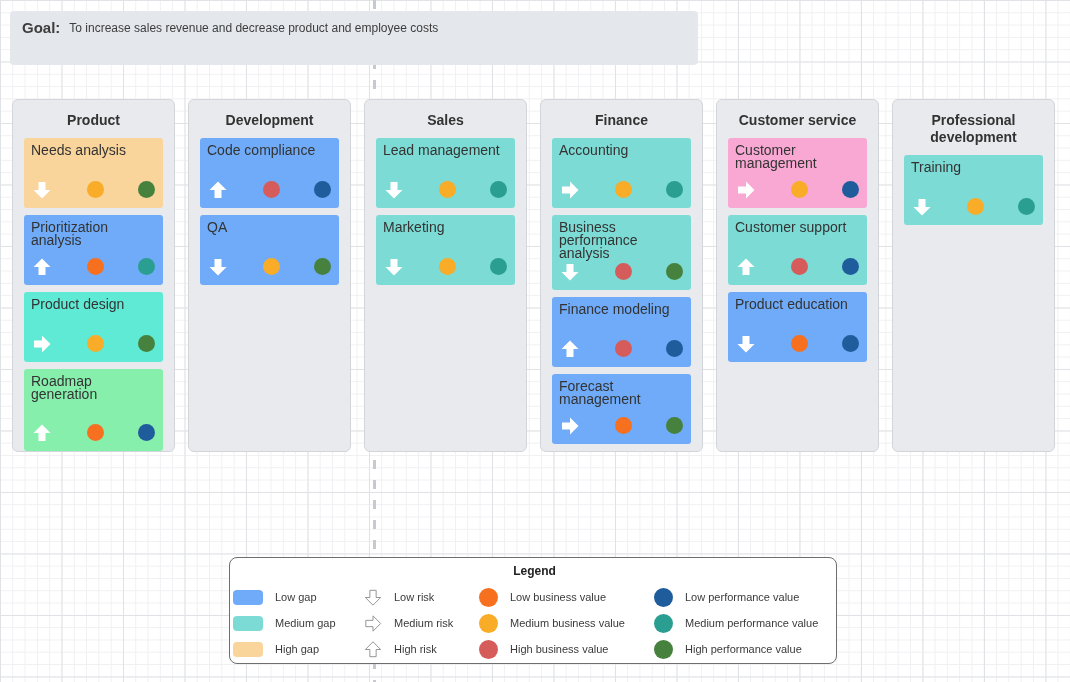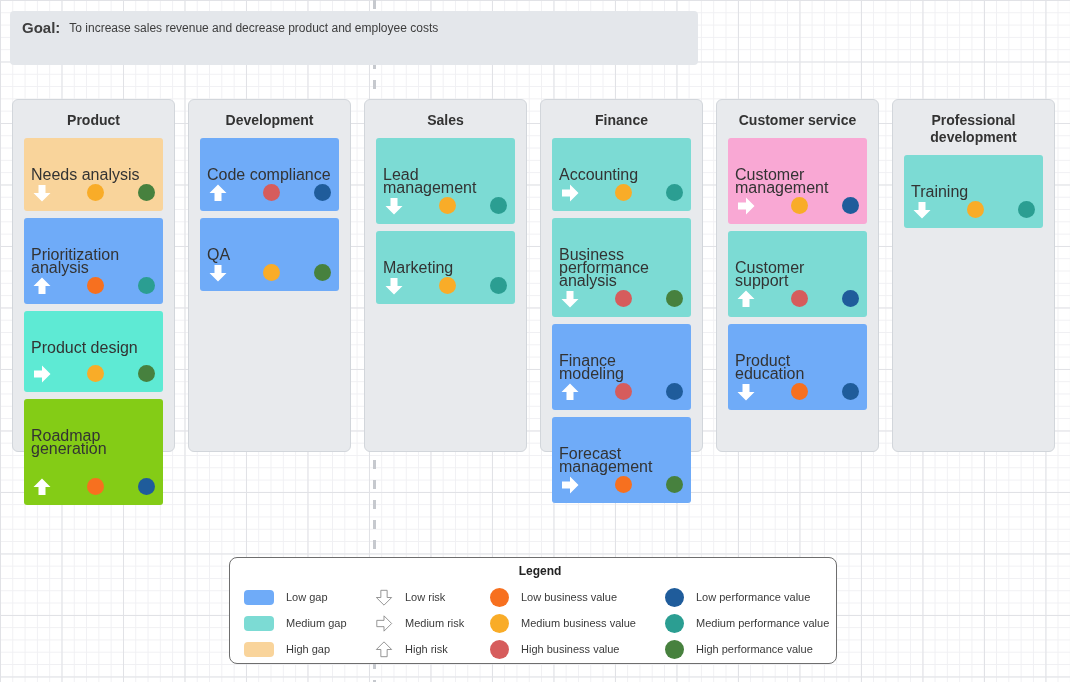--- a/index.html
+++ b/index.html
@@ -41,35 +41,35 @@
   .column-title{
     font-size:14px; font-weight:bold; color:#333; text-align:center;
     margin:12px 6px 9px 6px; line-height:17px;
   }
   .cards{ padding:0 11px; display:flex; flex-direction:column; gap:7px; }
   .card{
     min-height:70px; border-radius:3px; box-sizing:border-box;
     display:flex; flex-direction:column;
   }
   .card-label{
-    font-size:16px; color:#333; padding:14px 7px 2px 7px; line-height:13px;margin-top:16px;
+    font-size:14px; color:#333; padding:6px 7px 2px 7px; line-height:13px;
   }
   .card-icons{
     margin-top:auto; display:flex; align-items:center; justify-content:space-between;
     padding:0 8px 9px 8px;
   }
   .dot{ width:17px; height:17px; border-radius:50%; }
   .arrow-box{ width:21px; height:19px; display:flex; align-items:center; }
   .arrow-box svg{ display:block; }
 
   
   .legend{
     position:absolute; left:229px; top:557px; width:608px; height:107px;
     box-sizing:border-box; background:#ffffff; border:1px solid #6e6e6e; border-radius:8px;
-    padding:6px 0 0 14px;
+    padding:6px 0 0 3px;
   }
   .legend-title{
     font-size:12px; font-weight:bold; color:#222; text-align:center; margin-bottom:6px;
   }
   .legend-groups{ display:flex; }
   .legend-group{ display:flex; flex-direction:column; }
   .legend-group.gap{ width:131px; }
   .legend-group.risk{ width:115px; }
   .legend-group.business{ width:175px; }
   .legend-group.performance{ flex:1;text-align:center; }
@@ -123,21 +123,21 @@
     <div class="card-icons">
       <span class="arrow-box">
                 <svg width="20" height="20" viewBox="0 0 20 20">
                   <polygon points="2,6.5 10,6.5 10,1.5 18.5,10 10,18.5 10,13.5 2,13.5" fill="#ffffff"></polygon>
                 </svg>
               </span>
       <span class="dot" style="background: rgb(249, 172, 40);"></span>
       <span class="dot" style="background: rgb(71, 129, 62);"></span>
     </div>
   </div>
-          <div class="card" style="background: #84cc16; gap: 20px;">
+          <div class="card" style="background: #86efac; gap: 20px;">
     <div class="card-label">Roadmap generation</div>
     <div class="card-icons">
       <span class="arrow-box">
                 <svg width="20" height="20" viewBox="0 0 20 20">
                   <polygon points="6.5,18 13.5,18 13.5,10 18.5,10 10,1.5 1.5,10 6.5,10" fill="#ffffff"></polygon>
                 </svg>
               </span>
       <span class="dot" style="background: rgb(247, 112, 31);"></span>
       <span class="dot" style="background: rgb(31, 92, 155);"></span>
     </div>

